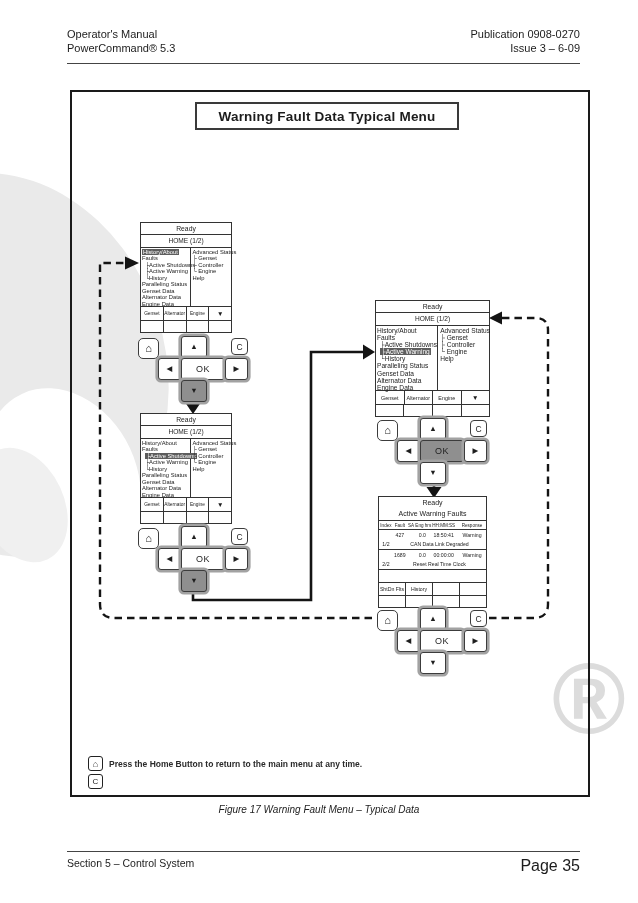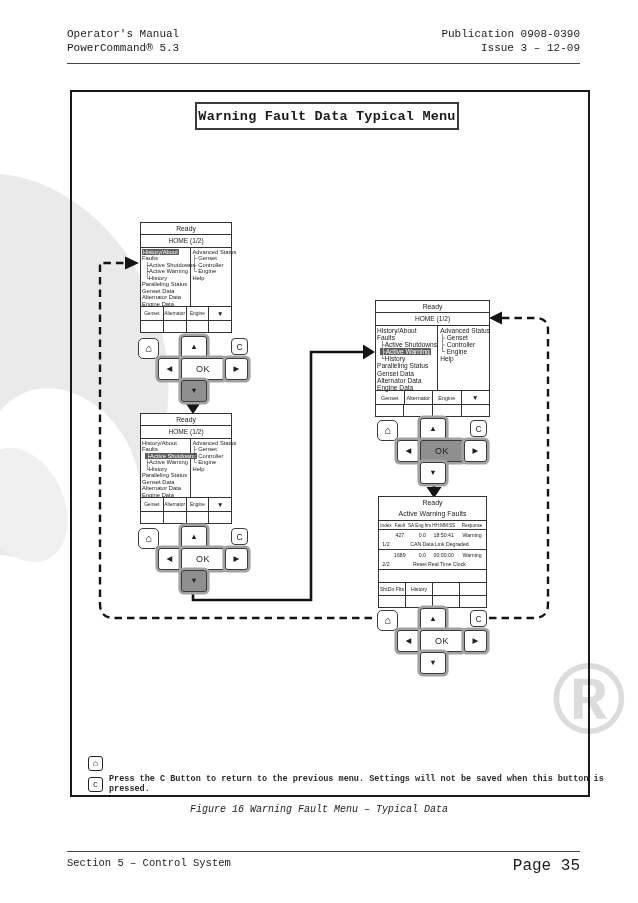--- a/index.html
+++ b/index.html
@@ -1,18 +1,18 @@
 <!DOCTYPE html>
 <html><head>
 <meta charset="utf-8">
 <style>
   html,body{margin:0;padding:0;background:#fff;}
   .page{position:relative;width:638px;height:903px;background:#fff;overflow:hidden;
         font-family:"Liberation Sans","DejaVu Sans",sans-serif;color:#1c1c1c;}
-  .abs{position:absolute;font-family:Liberation Mono, monospace;}
+  .abs{position:absolute;}
 
   
   .hdr-left{left:67px;top:27px;font-size:11px;line-height:14px;}
   .hdr-right{right:58px;top:27px;font-size:11px;line-height:14px;text-align:right;}
   .hdr-rule{left:67px;top:63px;width:513px;height:1px;background:#444;}
   .ftr-rule{left:67px;top:851px;width:513px;height:1px;background:#444;}
   .ftr-left{left:67px;top:857px;font-size:10.5px;}
   .ftr-right{right:58px;top:857px;font-size:16px;}
   .caption{left:0;right:0;top:804px;text-align:center;font-size:10px;font-style:italic;}
 
@@ -97,22 +97,22 @@
     <ellipse cx="62" cy="480" rx="75" ry="95" fill="#ffffff" transform="rotate(-25 62 480)"></ellipse>
     <ellipse cx="22" cy="505" rx="42" ry="60" fill="#f0f0f0" transform="rotate(-25 22 505)"></ellipse>
     <text x="552" y="733" font-size="100" font-weight="bold" fill="#dcdcdc">®</text>
   </svg>
 
   <div class="abs hdr-left z2">
     <div>Operator's Manual</div>
     <div>PowerCommand® 5.3</div>
   </div>
   <div class="abs hdr-right z2">
-    <div>Publication 0908-0390</div>
-    <div>Issue 3 – 12-09</div>
+    <div>Publication 0908-0270</div>
+    <div>Issue 3 – 6-09</div>
   </div>
   <div class="abs hdr-rule z2"></div>
 
   <div class="abs frame z1"></div>
   <div class="abs fig-title z2">Warning Fault Data Typical Menu</div>
 
   <svg class="overlay z1" width="638" height="903" aria-hidden="true">
 
     <path d="M 372,618 H 114 Q 100,618 100,604 V 263 H 125" fill="none" stroke="#141414" stroke-width="2.4" stroke-dasharray="7.5 5"></path>
     <polygon points="125,256.5 125,269.5 139,263" fill="#141414"></polygon>
@@ -368,24 +368,24 @@
         <span class="arrow-glyph">▶</span>
       </div>
     <div class="kbtn cross down-btn">
         <span class="arrow-glyph">▼</span>
       </div>
     <div class="kbtn c-btn">C</div>
   </div>
 
   <div class="abs note note1 z2">
     <span class="note-icon">⌂</span>
+    <span class="note-text">Press the Home Button to return to the main menu at any time.</span>
   </div>
   <div class="abs note note2 z2">
     <span class="note-icon" style="font-size:8px">C</span>
-    <span class="note-text">Press the C Button to return to the previous menu. Settings will not be saved when this button is pressed.</span>
-  </div>
-
-  <div class="abs caption z2">Figure 16 Warning Fault Menu – Typical Data</div>
+  </div>
+
+  <div class="abs caption z2">Figure 17 Warning Fault Menu – Typical Data</div>
   <div class="abs ftr-rule z2"></div>
   <div class="abs ftr-left z2">Section 5 – Control System</div>
   <div class="abs ftr-right z2">Page 35</div>
 
 </div>
 
 </body></html>

